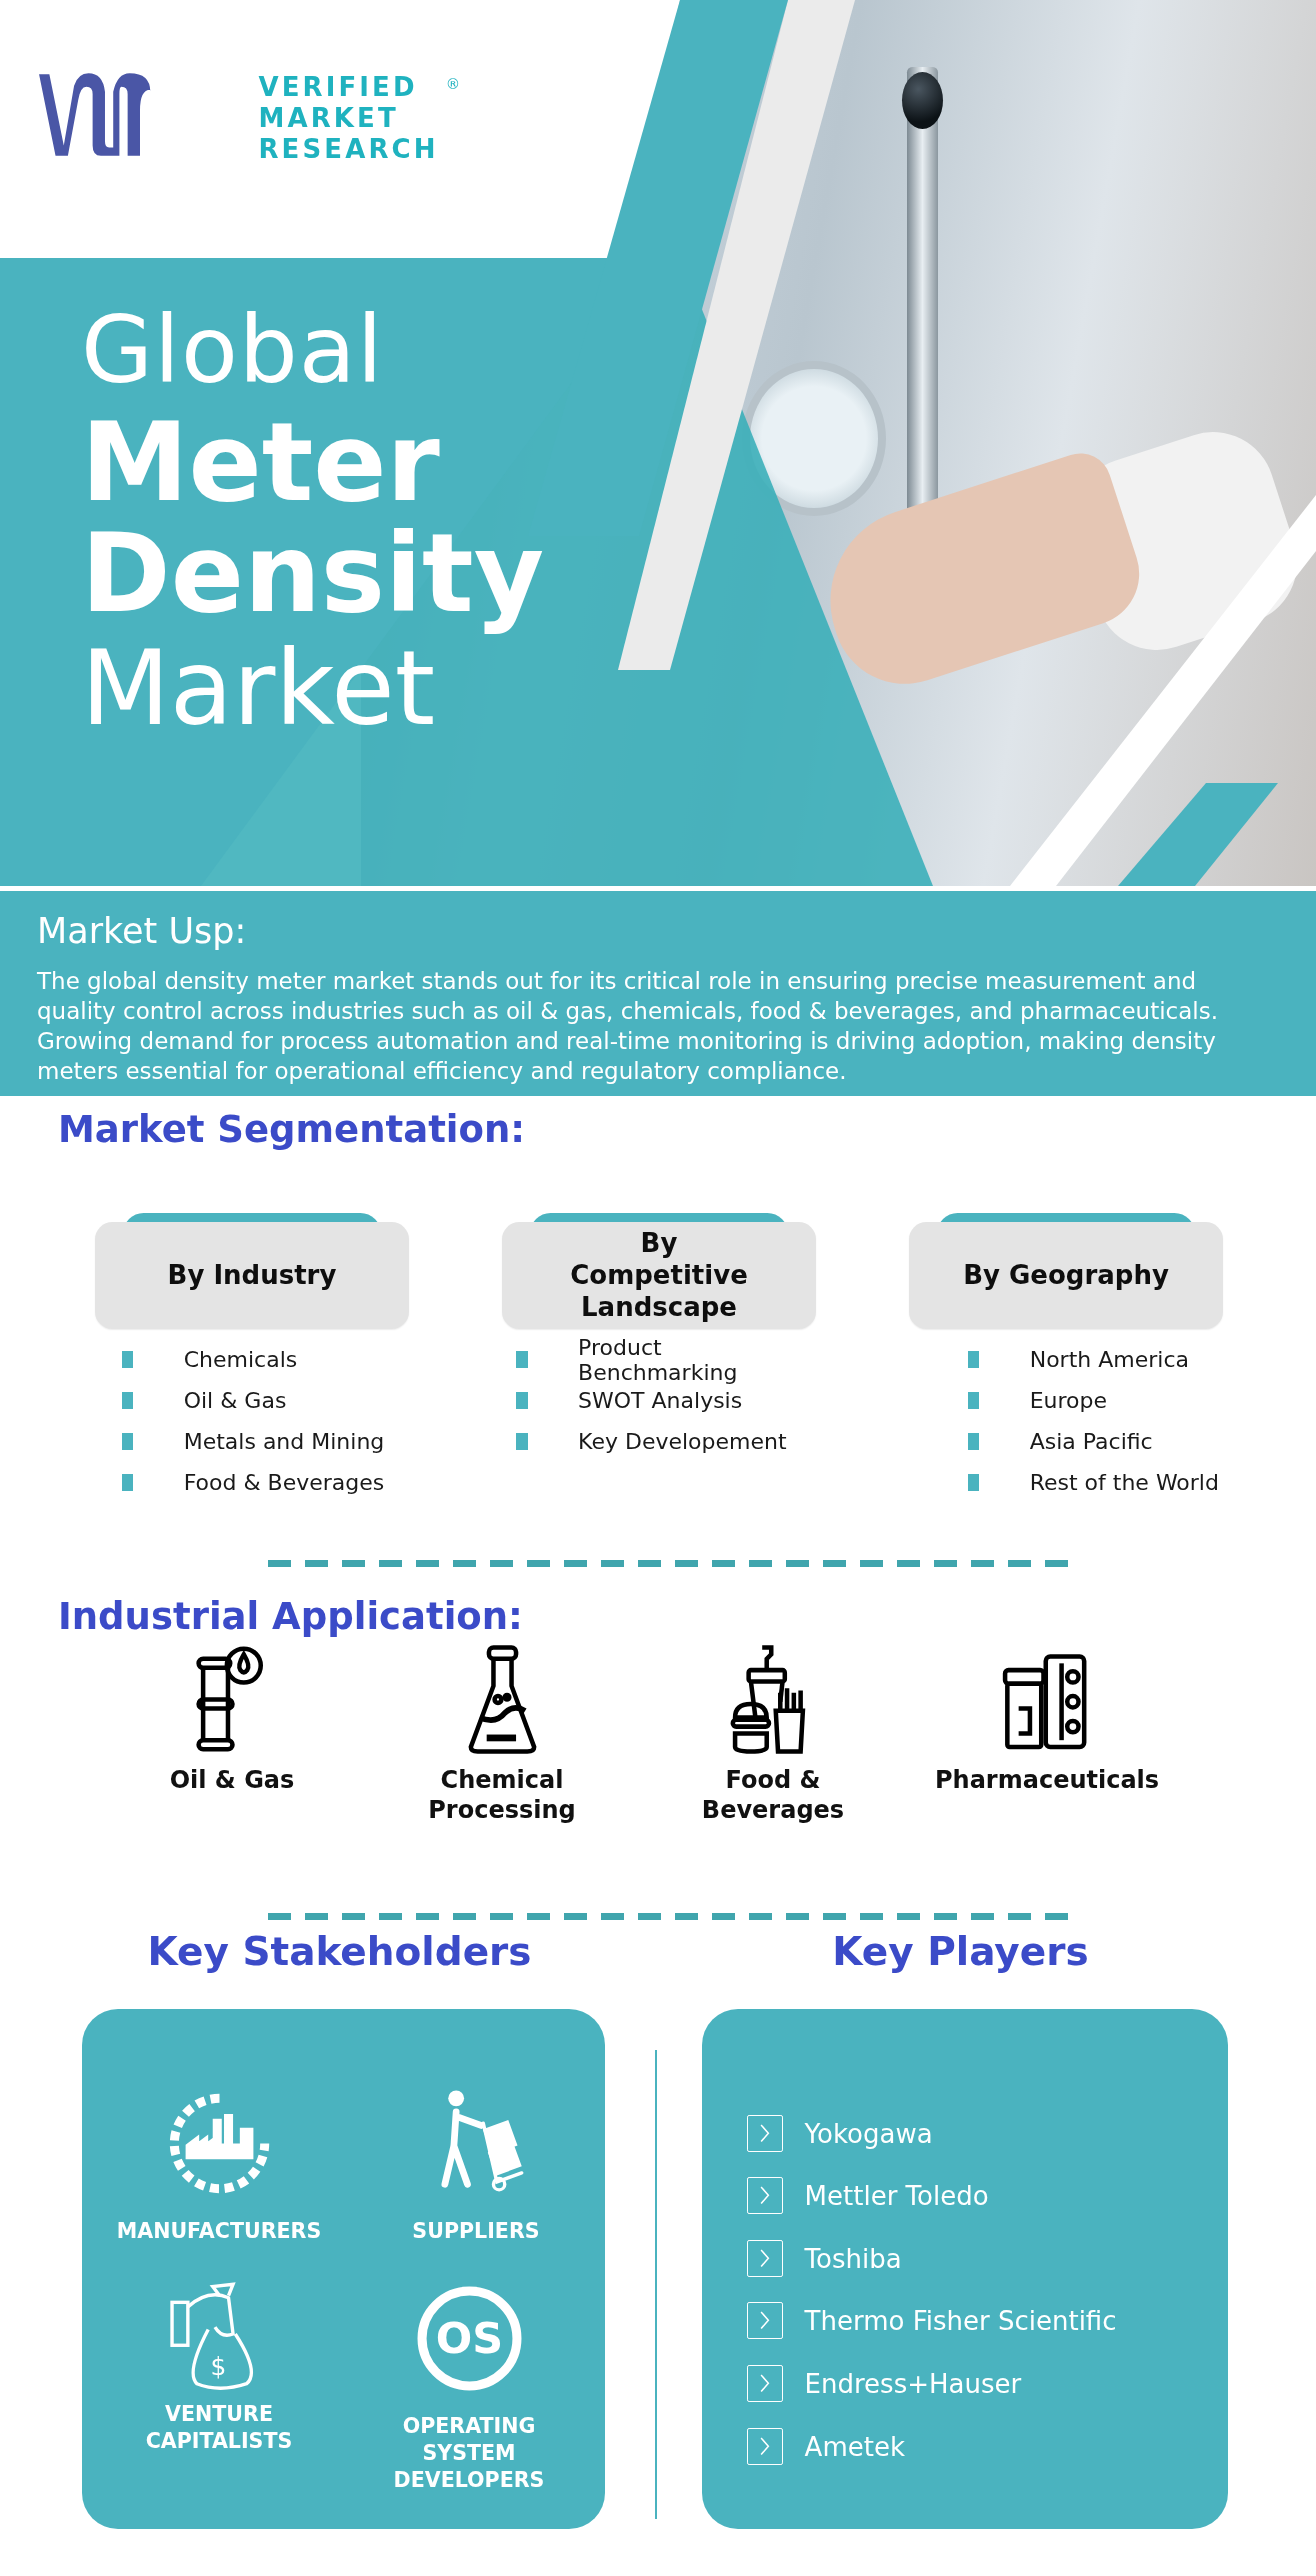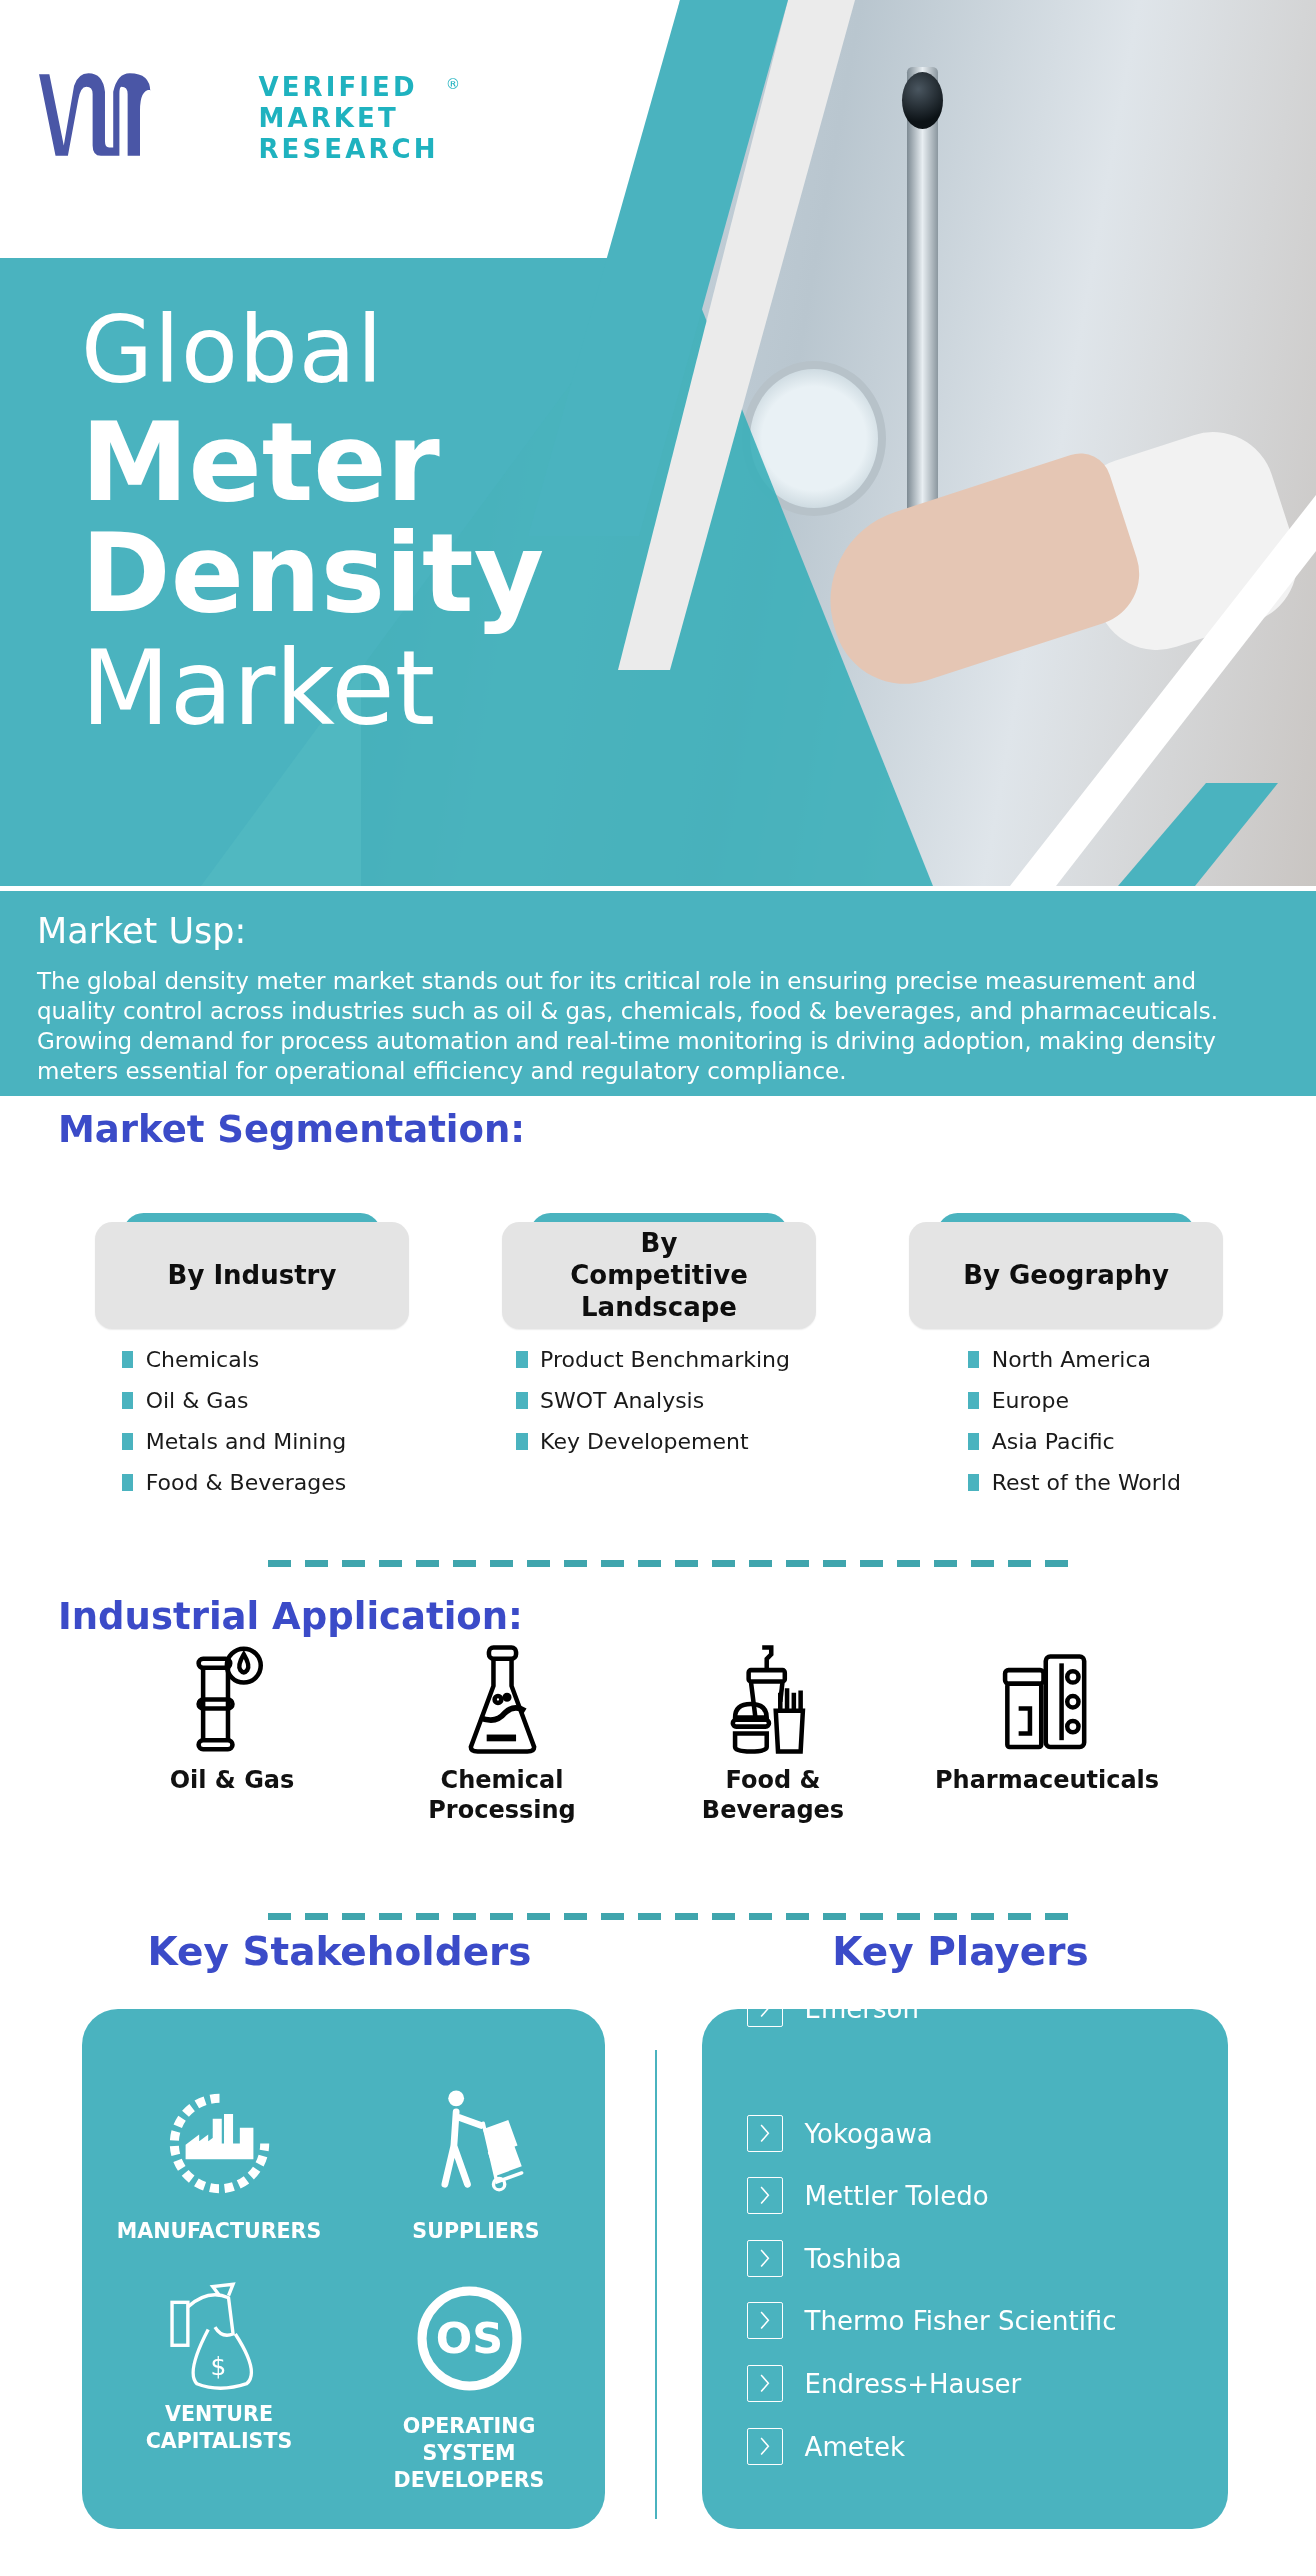--- a/index.html
+++ b/index.html
@@ -38,21 +38,21 @@
   .usp p { font-family: "DejaVu Sans", sans-serif; font-size: 23px; line-height: 30px; }
 
   
   .sec-h { position: absolute; left: 58px; color: #3b4bc8; font-family: "DejaVu Sans", sans-serif; font-size: 37px; font-weight: bold; }
 
   
   .seg-col { position: absolute; top: 1213px; width: 314px; }
   .seg-tab { position: absolute; left: 28px; top: 0; width: 258px; height: 26px; background: #4ab3bf; border-radius: 20.6px 20.6px 0 0; }
   .seg-card { position: absolute; left: 0; top: 8.8px; width: 314px; height: 107px; background: #e4e4e4; border-radius: 17.5px; box-shadow: 0 1px 1.5px rgba(0,0,0,0.08); display: flex; align-items: center; justify-content: center; text-align: center; font-family: "DejaVu Sans", sans-serif; font-size: 26px; font-weight: bold; line-height: 32px; color: #0e0e0e; }
   .seg-list { position: absolute; top: 126px; left: 27px; list-style: none; }
-  .seg-list li { font-family: "DejaVu Sans", sans-serif; font-size: 22px; color: #1a1a1a; height: 41px; display: flex; align-items: center; }
+  .seg-list li { font-family: "DejaVu Sans", sans-serif; font-size: 22px; color: #1a1a1a; height: 41px; display: flex; align-items: center; gap: 38px; }
   .seg-list li .sq { width: 11.3px; height: 16.5px; background: #4ab3bf; margin-right: 12.4px; flex: none; }
 
   .dash { position: absolute; left: 268px; width: 814px; height: 7.2px; background: repeating-linear-gradient(90deg, #40a5ad 0 23px, transparent 23px 37px); }
 
   
   .app { position: absolute; top: 1643px; width: 216px; text-align: center; }
   .app svg { width: 113px; height: 113px; }
   .app .lbl { margin-top: 7.2px; font-family: "DejaVu Sans", sans-serif; font-size: 24px; font-weight: bold; line-height: 30px; color: #111; }
 
   
@@ -289,21 +289,21 @@
   <svg viewBox="0 0 100 100" fill="none" stroke="#fff" stroke-width="8">
     <circle cx="50" cy="50" r="42"></circle>
     <text x="50" y="63" text-anchor="middle" fill="#fff" stroke="none" font-size="38" font-weight="bold" font-family="DejaVu Sans, sans-serif">OS</text>
   </svg>
   <div class="lbl" style="margin-top:15.5px;">
       <div>OPERATING SYSTEM</div>
       <div>DEVELOPERS</div>
     </div>
 </div>
 
-<div class="player" style="top:1990px;">
+<div class="player" style="top:1946px;flex-direction:column;">
     <span class="box">
       <svg width="15.5" height="20.6" viewBox="0 0 30 40" fill="none" stroke="#fff" stroke-width="3">
         <path d="M8,4 L22,20 L8,36"></path>
       </svg>
     </span>
     <span>Emerson</span>
   </div>
 <div class="player" style="top:2115px;">
     <span class="box">
       <svg width="15.5" height="20.6" viewBox="0 0 30 40" fill="none" stroke="#fff" stroke-width="3">

